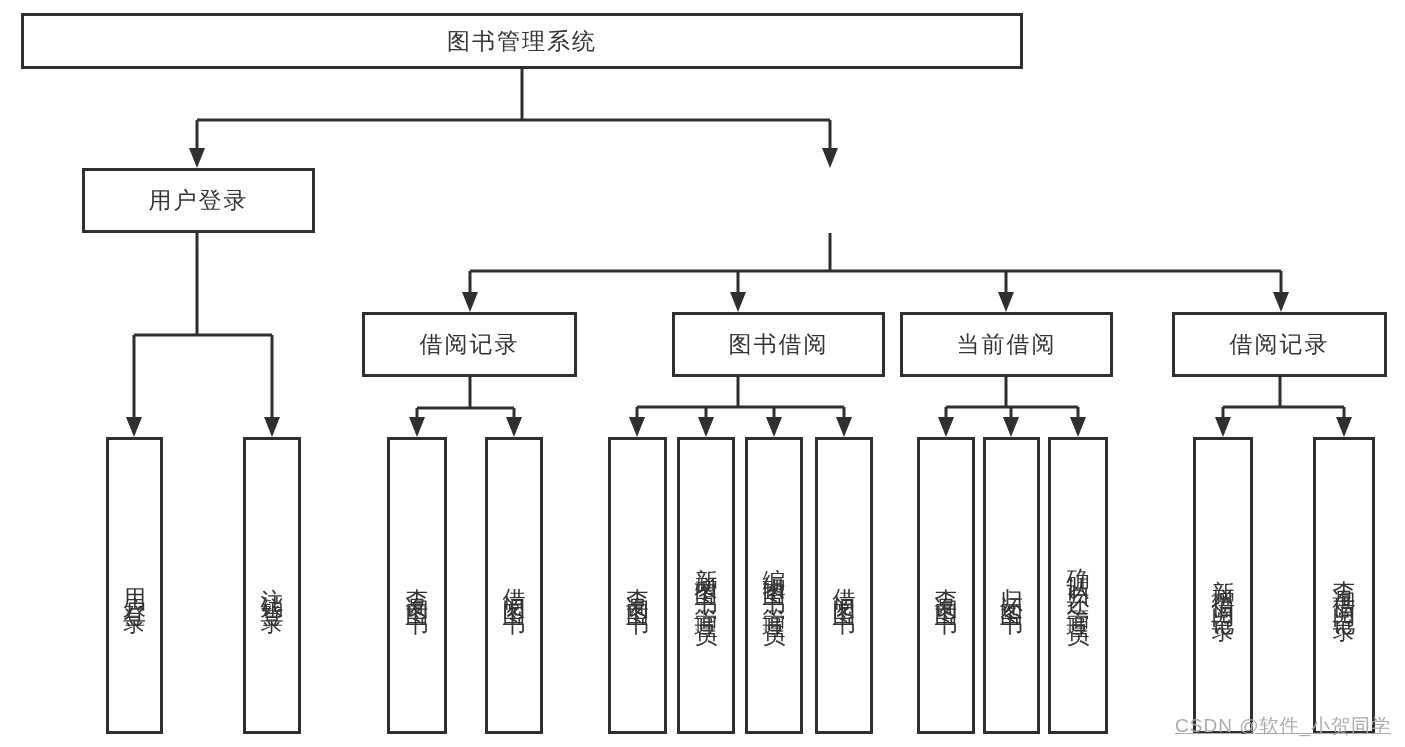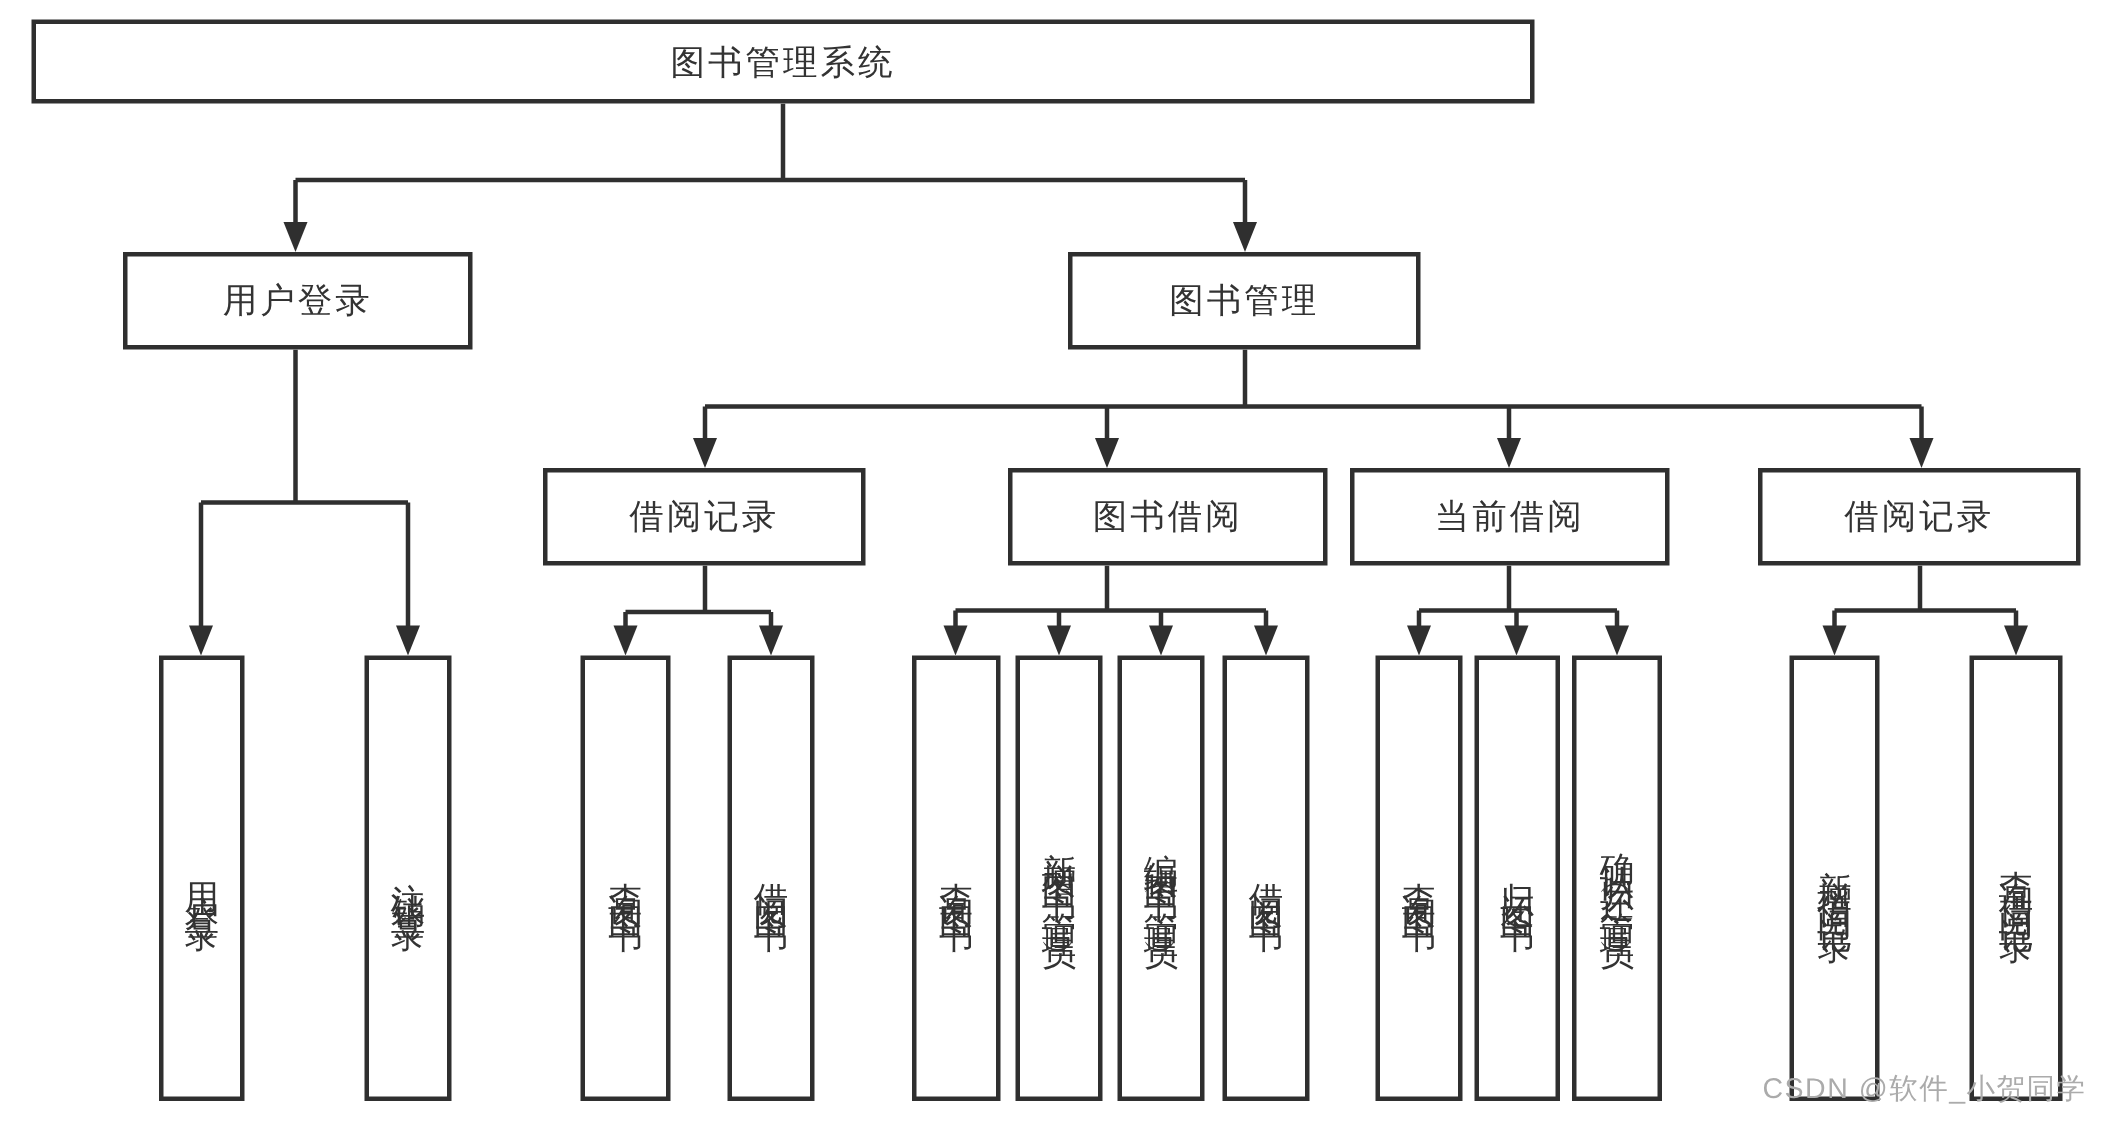--- a/index.html
+++ b/index.html
@@ -51,20 +51,21 @@
     line-height: 1;
   }
   #watermark {
     position: absolute;
     right: 14px;
     bottom: 8px;
     color: #ababab;
     font-size: 19px;
     letter-spacing: 1px;
     white-space: nowrap;
+    text-decoration: underline;
   }
 </style>
 </head>
 <body>
 
 <div id="stage">
 
   <svg id="edges" viewBox="0 0 1405 747" xmlns="http://www.w3.org/2000/svg">
     <g stroke="#2f2f2f" stroke-width="3" fill="none">
 
@@ -118,21 +119,20 @@
       <polygon points="1011,437 1003,417 1019,417"></polygon>
       <polygon points="1078,437 1070,417 1086,417"></polygon>
       <polygon points="1223,437 1215,417 1231,417"></polygon>
       <polygon points="1344,437 1336,417 1352,417"></polygon>
     </g>
   </svg>
 
   <div class="box" style="left:21px; top:13px; width:1002px; height:56px;">图书管理系统</div>
 
   <div class="box" style="left:82px; top:168px; width:233px; height:65px;">用户登录</div>
-  <div class="box" style="left:712px; top:168px; width:235px; height:65px;">图书管理</div>
 
   <div class="box" style="left:362px; top:312px; width:215px; height:65px;">借阅记录</div>
   <div class="box" style="left:632px; top:312px; width:213px; height:65px;margin-left:40px;">图书借阅</div>
   <div class="box" style="left:900px; top:312px; width:213px; height:65px;">当前借阅</div>
   <div class="box" style="left:1172px; top:312px; width:215px; height:65px;">借阅记录</div>
 
   <div class="vbox" style="left:106px; top:437px; width:57px; height:297px;">用户登录</div>
   <div class="vbox" style="left:243px; top:437px; width:58px; height:297px;">注销登录</div>
 
   <div class="vbox" style="left:387px; top:437px; width:60px; height:297px;">查询图书</div>

